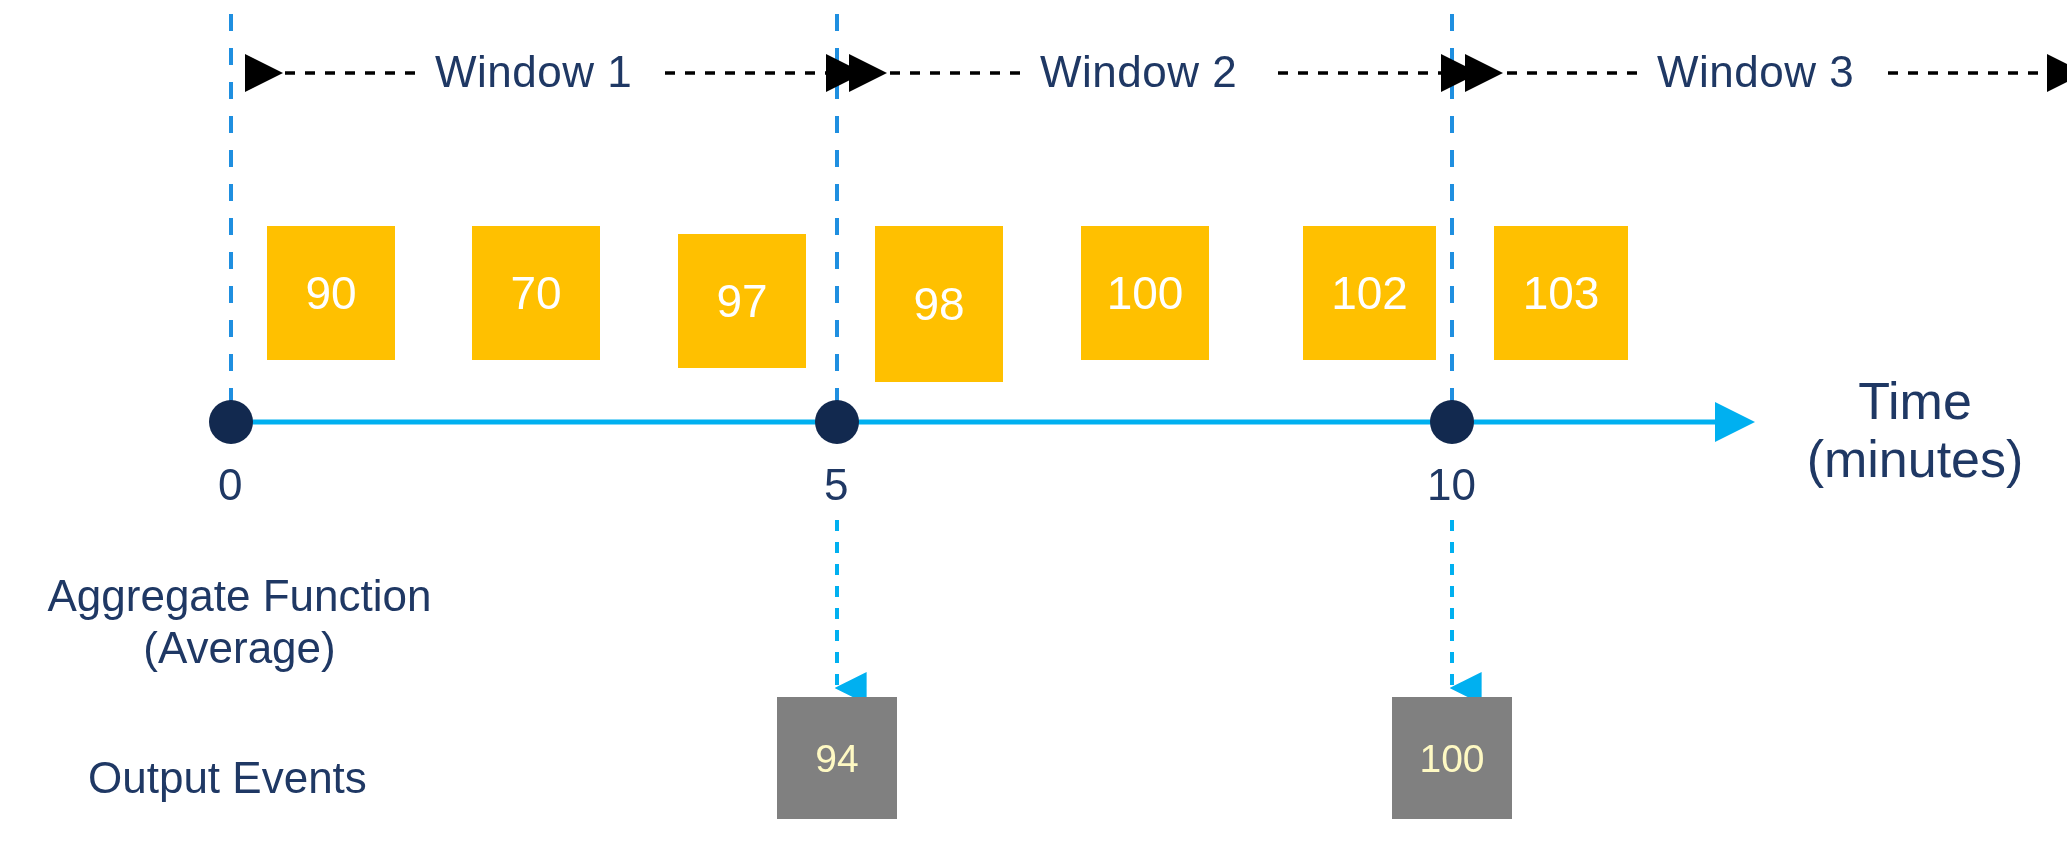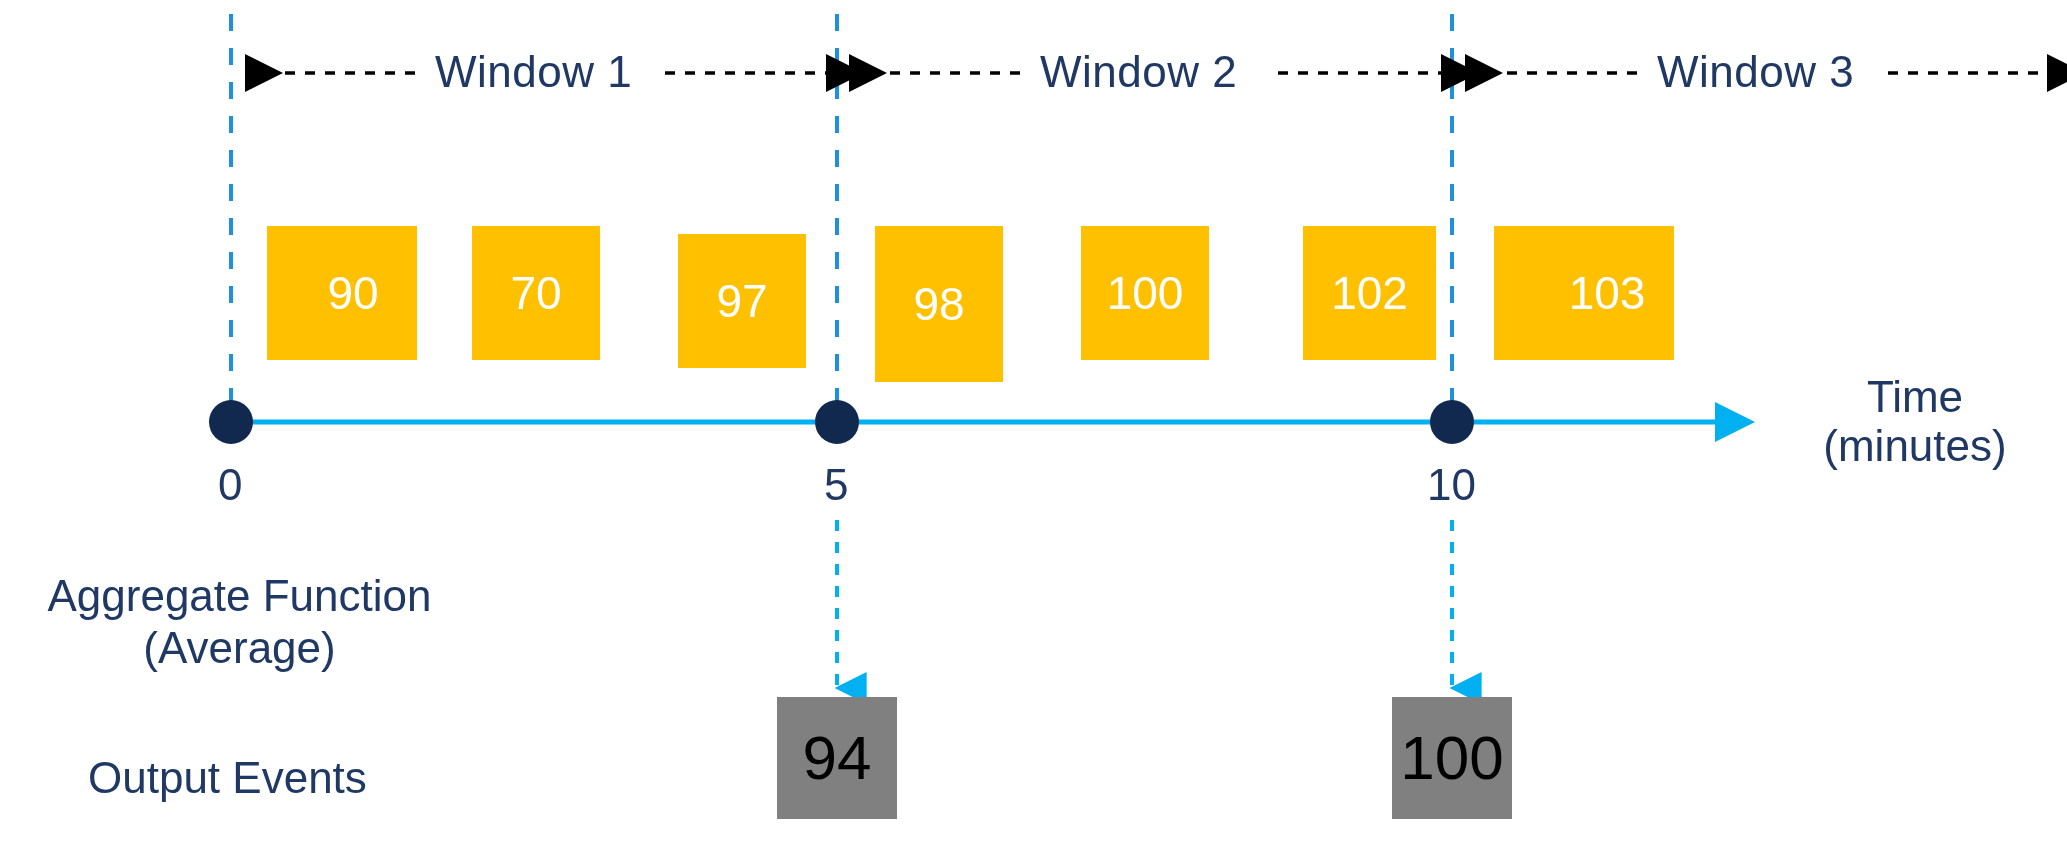--- a/index.html
+++ b/index.html
@@ -2,26 +2,26 @@
 <html><head>
 <meta charset="utf-8">
 <style>
   html,body{margin:0;padding:0;background:#ffffff;}
   body{width:2067px;height:846px;font-family:"Liberation Sans",sans-serif;-webkit-font-smoothing:antialiased;}
   #stage{position:relative;width:2067px;height:846px;overflow:hidden;background:#fff;border-radius:20px;}
   #stage svg{position:absolute;left:0;top:0;}
   .lbl{position:absolute;color:#1F3864;white-space:nowrap;font-weight:300;}
   .win-label{font-size:44px;letter-spacing:.5px;}
   .tick-label{font-size:44px;font-weight:300;}
-  .axis-label{font-size:44px;line-height:1.12;text-align:center;}
+  .axis-label{font-size:52px;line-height:1.12;text-align:center;}
   .side-label{font-size:44px;line-height:1.18;text-align:center;}
   .ev-box{position:absolute;background:#FFC000;display:flex;align-items:center;justify-content:center;}
   .ev-box span{color:#ffffff;font-size:46px;font-weight:300;line-height:1;}
   .out-box{position:absolute;background:#808080;display:flex;align-items:center;justify-content:center;}
-  .out-box span{color:#000000;font-size:62px;font-weight:300;line-height:1;}
+  .out-box span{color:#fef9c3;font-size:39px;font-weight:300;line-height:1;}
 </style>
 </head>
 <body>
 
 <div id="stage">
 
   <svg width="2067" height="846">
     <defs>
       <marker id="blkR" markerWidth="11" markerHeight="11" refX="1" refY="5.5" orient="auto" markerUnits="strokeWidth">
         <path d="M0,0 L11,5.5 L0,11 z" fill="#000000"></path>
@@ -64,39 +64,39 @@
     <g>
       <line x1="837" y1="520" x2="837" y2="688" stroke="#00B0F0" stroke-width="4" stroke-dasharray="11 11" marker-end="url(#cyanD)"></line>
       <line x1="1452" y1="520" x2="1452" y2="688" stroke="#00B0F0" stroke-width="4" stroke-dasharray="11 11" marker-end="url(#cyanD)"></line>
     </g>
   </svg>
 
   <div class="lbl win-label" style="left:435px;top:47px;">Window 1</div>
   <div class="lbl win-label" style="left:1040px;top:47px;">Window 2</div>
   <div class="lbl win-label" style="left:1657px;top:47px;">Window 3</div>
 
-  <div class="ev-box" style="left:267px;top:226px;width:128px;height:134px;padding-left:22px;">
+  <div class="ev-box" style="left:267px;top:226px;width:128px;height:134px;">
     <span>90</span>
   </div>
   <div class="ev-box" style="left:472px;top:226px;width:128px;height:134px;">
     <span>70</span>
   </div>
   <div class="ev-box" style="left:678px;top:234px;width:128px;height:134px;">
     <span>97</span>
   </div>
   <div class="ev-box" style="left:875px;top:226px;width:128px;height:156px;">
     <span>98</span>
   </div>
   <div class="ev-box" style="left:1081px;top:226px;width:128px;height:134px;">
     <span>100</span>
   </div>
   <div class="ev-box" style="left:1303px;top:226px;width:133px;height:134px;">
     <span>102</span>
   </div>
-  <div class="ev-box" style="left:1494px;top:226px;width:134px;height:134px;padding-left:46px;">
+  <div class="ev-box" style="left:1494px;top:226px;width:134px;height:134px;">
     <span>103</span>
   </div>
 
   <div class="lbl tick-label" style="left:218px;top:460px;">0</div>
   <div class="lbl tick-label" style="left:824px;top:460px;">5</div>
   <div class="lbl tick-label" style="left:1427px;top:460px;">10</div>
 
   <div class="lbl axis-label" style="left:1770px;top:372px;width:290px;">
     <div>Time</div>
     <div>(minutes)</div>

